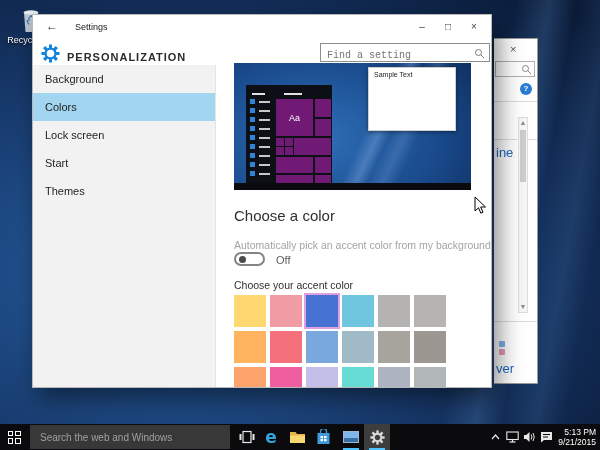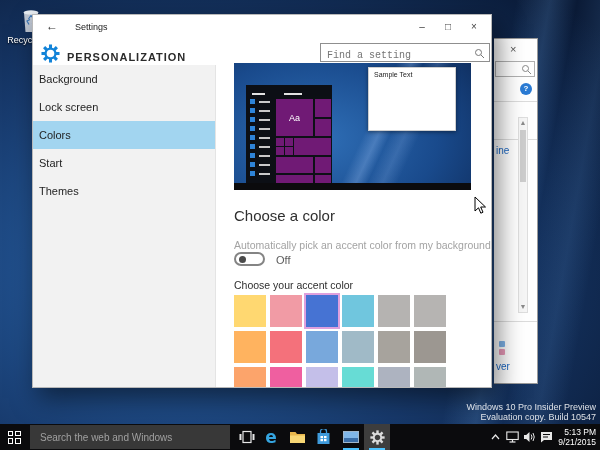--- a/index.html
+++ b/index.html
@@ -22,40 +22,40 @@
   
   .bgwin { position:absolute; left:494px; top:38px; width:44px; height:346px; background:#fff; border:1px solid #9a9a9a; border-left:none; }
   .bgwin .bg-close { position:absolute; left:16px; top:4px; font-size:11px; color:#555; }
   .bgwin .bg-search { position:absolute; left:1px; top:22px; width:40px; height:16px; border:1px solid #b0b0b0; background:#fff; }
   .bgwin .bg-search svg { position:absolute; right:2px; top:2px; }
   .bgwin .bg-help { position:absolute; right:5px; top:44px; width:12px; height:12px; border-radius:50%; background:#2a7bd4; color:#fff; font-size:8px; font-weight:bold; text-align:center; line-height:12px; }
   .bgwin .bg-divider { position:absolute; left:0; right:0; height:1px; background:#dcdcdc; }
   .bgwin .bg-scrollbar { position:absolute; left:24px; top:78px; width:10px; height:196px; background:#f6f6f6; border:1px solid #dedede; }
   .bgwin .bg-scrollbar .arrow { position:absolute; left:0; width:100%; text-align:center; font-size:7px; color:#8a8a8a; line-height:8px; }
   .bgwin .bg-scrollbar .thumb { position:absolute; left:1px; top:12px; width:6px; height:52px; background:#cdcdcd; }
-  .bgwin .bg-link { position:absolute; left:2px; color:#1a66c2; font-size:10px; }
+  .bgwin .bg-link { position:absolute; left:2px; color:#1a66c2; font-size:13px; }
   .bgwin .bg-mini-icon { position:absolute; left:5px; width:6px; height:6px; border-radius:1px; }
 
   
   .win { position:absolute; left:32px; top:14px; width:460px; height:374px; background:#fff;
          border:1px solid rgba(0,0,0,.28); box-shadow:6px 10px 24px rgba(0,0,0,.5); overflow:hidden; }
   .titlebar { position:absolute; left:0; top:0; right:0; height:24px; background:#fff; }
   .back-btn { position:absolute; left:10px; top:4px; font-size:12px; color:#333; width:18px; text-align:center; }
   .win-title { position:absolute; left:42px; top:7px; font-size:9px; color:#222; }
   .caption-btn { position:absolute; top:3px; width:22px; height:18px; text-align:center; font-size:10px; color:#444; line-height:18px; }
   .btn-min { right:58px; } .btn-max { right:32px; } .btn-close { right:6px; }
 
   .hdr-gear { position:absolute; left:8px; top:29px; }
   .hdr-title { position:absolute; left:34px; top:36px; font-size:11px; font-weight:bold; letter-spacing:1px; color:#2b2b2b; }
   .find-box { position:absolute; left:287px; top:28px; width:170px; height:19px; border:1px solid #8f8f8f; background:#fff; }
   .find-box input { width:140px; height:100%; border:none; outline:none; font-size:10px; padding-left:6px; color:#333; background:transparent; font-family:Liberation Mono, monospace; }
   .find-box svg { position:absolute; right:4px; top:4px; }
 
   .sidebar { position:absolute; left:0; top:50px; bottom:0; width:183px; background:#f2f2f2; border-right:1px solid #e4e4e4; }
-  .side-item { height:28px; line-height:28px; padding-left:6px; font-size:11px; color:#1f1f1f; cursor:default; }
+  .side-item { height:28px; line-height:28px; padding-left:12px; font-size:11px; color:#1f1f1f; cursor:default; }
   .side-item.active { background:#a2d5f0; }
 
   
   .preview { position:absolute; left:201px; top:48px; width:237px; height:127px; overflow:hidden;
     background-image:
       linear-gradient(115deg, transparent 55%, rgba(170,205,255,.28) 60%, transparent 64%, rgba(170,205,255,.18) 69%, transparent 74%),
       radial-gradient(ellipse 220px 150px at 35% 60%, #2f6fb7 0%, #194a8c 55%, #0c2550 100%); }
   .pv-window { position:absolute; left:134px; top:4px; width:88px; height:64px; background:#fff; border:1px solid #cfcfcf; box-shadow:0 1px 4px rgba(0,0,0,.45); }
   .pv-window .pv-title { font-size:7px; color:#222; padding:3px 0 0 5px; }
   .pv-menu { position:absolute; left:12px; top:22px; width:86px; height:105px; background:rgba(12,12,14,.95); }
@@ -169,22 +169,22 @@
     <div class="find-box">
       <input type="text" readonly="" placeholder="Find a setting" style="">
       <svg width="11" height="11" viewBox="0 0 11 11">
         <circle cx="4.5" cy="4.5" r="3" stroke="#777" stroke-width="1" fill="none"></circle>
         <line x1="7" y1="7" x2="10" y2="10" stroke="#777" stroke-width="1"></line>
       </svg>
     </div>
 
     <div class="sidebar">
         <div class="side-item">Background</div>
+        <div class="side-item active">Colors</div>
         <div class="side-item">Lock screen</div>
-        <div class="side-item active">Colors</div>
         <div class="side-item">Start</div>
         <div class="side-item">Themes</div>
       </div>
 
     <div class="preview">
       <div class="pv-menu">
         <div class="pv-dash" style="left:6px;top:8px;width:13px"></div>
         <div class="pv-dash" style="left:38px;top:8px;width:18px"></div>
         <div class="pv-list">
             <div class="mrow"></div>
@@ -244,24 +244,20 @@
         <div class="swatch" style="background: rgb(176, 183, 182);"></div>
       </div>
   </div>
 
   <div class="cursor">
     <svg width="13" height="19" viewBox="0 0 13 19">
       <path d="M1 1 L1 15 L4.5 11.8 L6.8 17.2 L9 16.2 L6.7 11 L11.5 11 Z" fill="#fff" stroke="#000" stroke-width="1"></path>
     </svg>
   </div>
 
-  <div class="watermark">
-    <div>Windows 10 Pro Insider Preview</div>
-    <div>Evaluation copy. Build 10547</div>
-  </div>
 
   <div class="taskbar">
     <div class="tb-start">
       <div class="win-logo">
           <span></span>
           <span></span>
           <span></span>
           <span></span>
         </div>
     </div>

